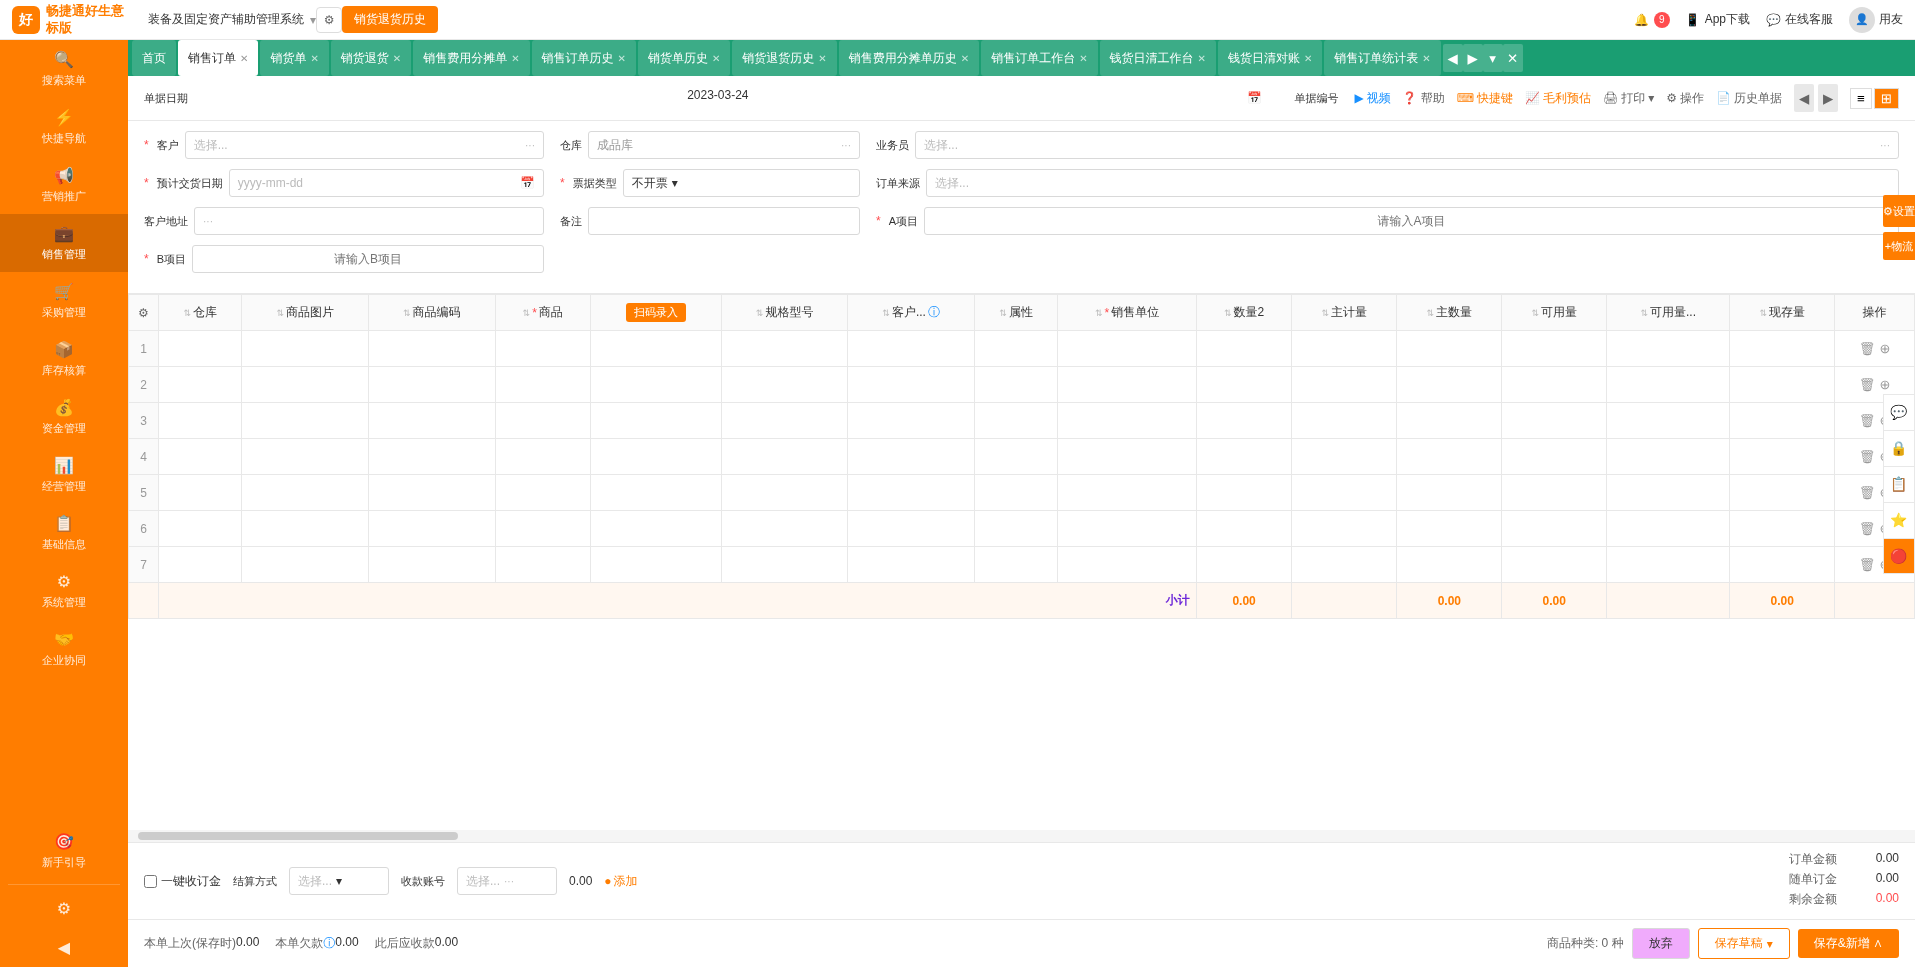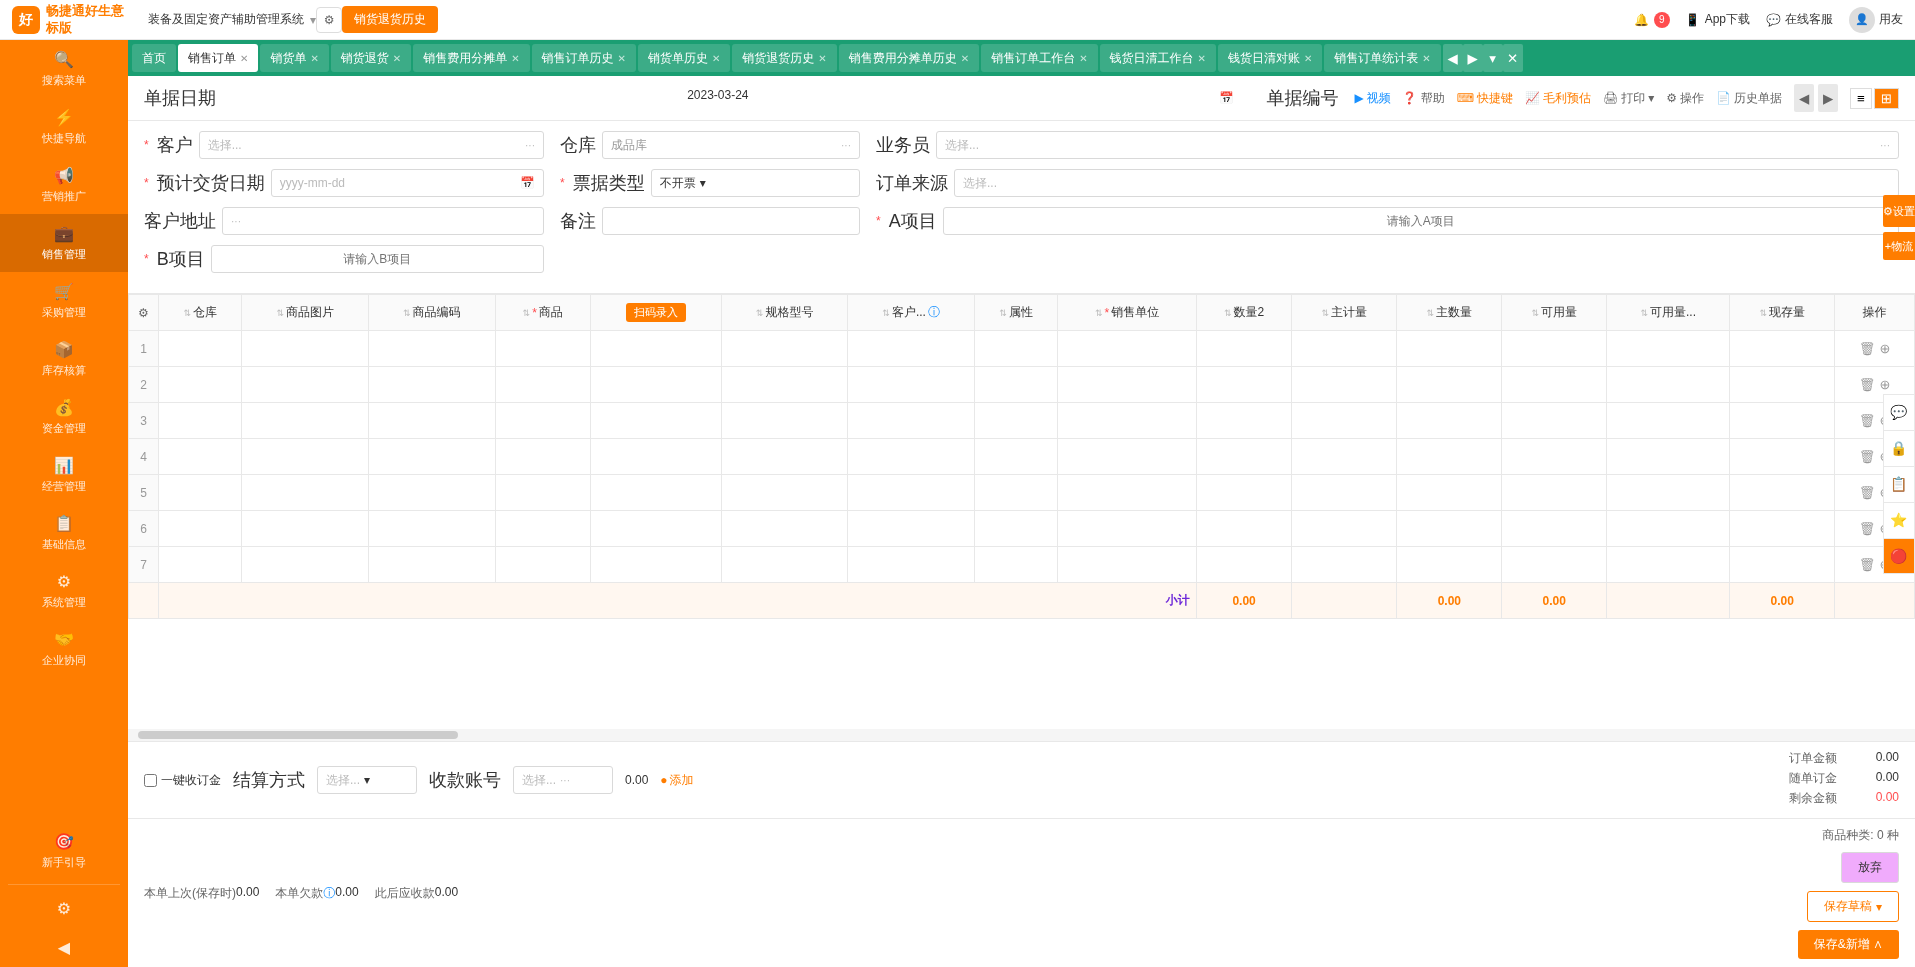--- a/index.html
+++ b/index.html
@@ -28,37 +28,37 @@
     .user-avatar { width: 26px; height: 26px; background: #ddd; border-radius: 50%; display: flex; align-items: center; justify-content: center; font-size: 11px; }
 
     
     .sidebar-item { display: flex; flex-direction: column; align-items: center; padding: 10px 4px; cursor: pointer; color: rgba(255,255,255,0.85); font-size: 11px; gap: 4px; }
     .sidebar-item.active { background: rgba(0,0,0,0.15); color: white; }
     .sidebar-icon { font-size: 16px; }
     .sidebar-bottom { margin-top: auto; }
     .sidebar-divider { height: 1px; background: rgba(255,255,255,0.2); margin: 4px 8px; }
 
     
-    .tab-item { height: 28px; padding: 0 10px; display: flex; align-items: center; gap: 4px; background: rgba(255,255,255,0.15); color: white; border-radius: 3px; cursor: pointer; white-space: nowrap; font-size: 12px; margin-right: 2px; flex-shrink: 0; }
+    .tab-item { height: 36px; padding: 0 10px; display: flex; align-items: center; gap: 4px; background: rgba(255,255,255,0.15); color: white; border-radius: 3px; cursor: pointer; white-space: nowrap; font-size: 12px; margin-right: 2px; flex-shrink: 0; }
     .tab-item.active { background: white; color: #333; }
     .tab-close { color: rgba(255,255,255,0.7); font-size: 10px; cursor: pointer; }
     .tab-item.active .tab-close { color: #999; }
     .tab-nav-btn { color: white; background: rgba(255,255,255,0.2); border: none; width: 20px; height: 28px; cursor: pointer; border-radius: 2px; display: flex; align-items: center; justify-content: center; flex-shrink: 0; }
 
     
     .form-header { background: #fff; padding: 8px 16px; border-bottom: 1px solid #e8e8e8; display: flex; align-items: center; gap: 16px; flex-shrink: 0; }
     .toolbar-btn { display: flex; align-items: center; gap: 3px; color: #666; font-size: 12px; cursor: pointer; }
     .toolbar-btn.orange { color: #ff7d00; }
     .toolbar-btn.blue { color: #1890ff; }
 
     
     .form-fields { background: #fff; padding: 10px 16px; border-bottom: 1px solid #e8e8e8; flex-shrink: 0; }
     .form-row { display: flex; align-items: center; margin-bottom: 10px; gap: 16px; }
     .form-field { display: flex; align-items: center; gap: 6px; flex: 1; }
-    .field-label { color: #333; font-size: 18px; white-space: nowrap; }
+    .field-label { color: #333; font-size: 11px; white-space: nowrap; }
     .field-required { color: #ff4d4f; margin-right: 2px; }
     .field-input { border: 1px solid #d9d9d9; border-radius: 3px; padding: 4px 8px; font-size: 12px; color: #999; flex: 1; min-width: 80px; height: 28px; background: white; cursor: pointer; display: flex; align-items: center; justify-content: space-between; }
     .field-input-text { border: 1px solid #d9d9d9; border-radius: 3px; padding: 4px 8px; font-size: 12px; color: #333; flex: 1; min-width: 80px; height: 28px; background: white; text-align: center; }
     .field-dots { color: #bbb; font-size: 10px; }
     .field-select { display: flex; align-items: center; gap: 4px; border: 1px solid #d9d9d9; border-radius: 3px; padding: 4px 8px; font-size: 12px; height: 28px; background: white; cursor: pointer; }
 
     
     .table-tabs { background: #fff; display: flex; padding: 0 16px; border-bottom: 1px solid #e8e8e8; flex-shrink: 0; }
     .table-tab { padding: 8px 12px; cursor: pointer; font-size: 13px; border-bottom: 2px solid transparent; color: #666; }
     .table-tab.active { color: #ff7d00; border-bottom-color: #ff7d00; }
@@ -90,21 +90,21 @@
     .checkbox-label { display: flex; align-items: center; gap: 4px; cursor: pointer; }
     .bottom-right { margin-left: auto; text-align: right; }
     .order-summary-row { display: flex; justify-content: flex-end; gap: 12px; margin-bottom: 3px; }
     .summary-label { color: #666; }
     .summary-value { color: #333; min-width: 50px; text-align: right; }
 
     
     .footer { background: #fff; padding: 8px 16px; border-top: 1px solid #e8e8e8; display: flex; align-items: center; flex-shrink: 0; gap: 16px; }
     .footer-stat { display: flex; color: #666; font-size: 12px; }
     .footer-stat-val { color: #333; }
-    .footer-right { margin-left: auto; display: flex; align-items: flex-end; gap: 8px; flex-direction: column; }
+    .footer-right { margin-left: auto; display: flex; align-items: center; gap: 8px; }
     .btn-discard { border: 1px solid #d9d9d9; background: #f0abfc; padding: 6px 16px; border-radius: 3px; cursor: pointer; font-size: 12px; color: #333; }
     .btn-save-draft { border: 1px solid #ff7d00; background: white; padding: 6px 16px; border-radius: 3px; cursor: pointer; font-size: 12px; color: #ff7d00; display: flex; align-items: center; gap: 4px; }
     .btn-save-new { background: #ff7d00; color: white; border: none; padding: 6px 16px; border-radius: 3px; cursor: pointer; font-size: 12px; }
     .goods-count { color: #666; font-size: 12px; }
 
     
     .right-float { position: fixed; right: 0; top: 50%; transform: translateY(-50%); display: flex; flex-direction: column; }
     .float-btn { width: 32px; height: 36px; background: white; border: 1px solid #e8e8e8; display: flex; align-items: center; justify-content: center; cursor: pointer; color: #666; font-size: 14px; border-bottom: none; }
     .float-btn:last-child { border-bottom: 1px solid #e8e8e8; }
     .float-btn.active { background: #ff7d00; color: white; }

